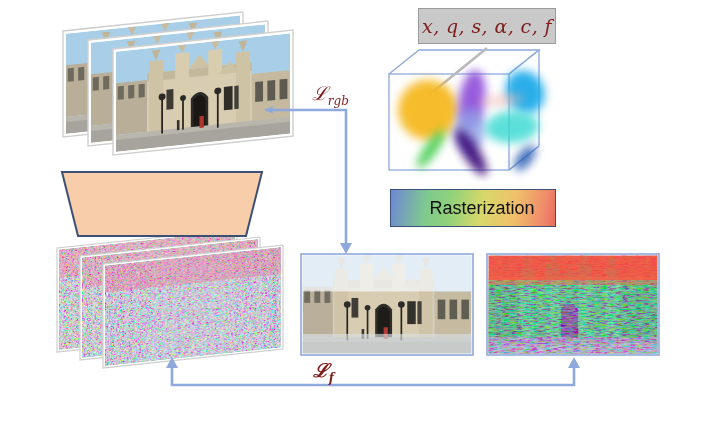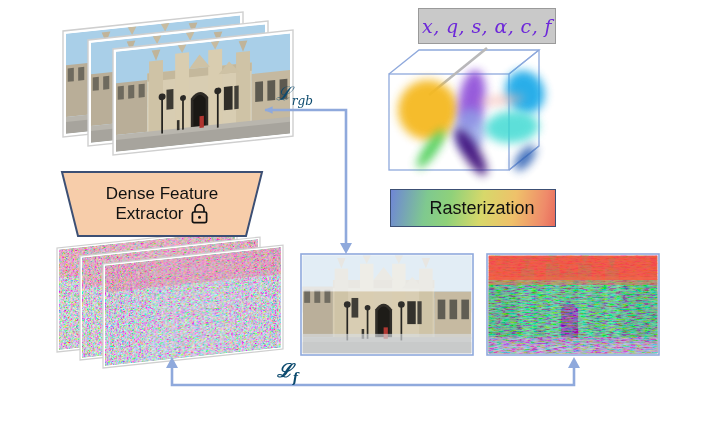--- a/index.html
+++ b/index.html
@@ -15,21 +15,21 @@
 
   
   #param-box{
     left:418px; top:8px; width:138px; height:36px;
     background:#c9c9c9;
     border:1.6px solid #9a9a9a;
     display:flex;align-items:center;justify-content:center;
     font-family:"DejaVu Serif", serif;
     font-style:italic;
     font-size:19px;
-    color:#6d28d9;
+    color:#7f1d1d;
     letter-spacing:.4px;
     box-sizing:border-box;
   }
 
   
   #gauss-box{left:386px;top:48px;width:170px;height:130px;}
   .blob{position:absolute;border-radius:50%;filter:blur(5px);}
 
   
   #dfe{left:62px;top:172px;width:200px;height:64px;}
@@ -49,21 +49,21 @@
     display:flex;align-items:center;justify-content:center;
     font-size:18px;color:#111;
     box-sizing:border-box;
     padding-left:18px;
   }
 
   
   .loss{
     font-family:"DejaVu Serif", serif;
     font-style:italic;
-    font-size:19px;color:#0c4a6e;
+    font-size:19px;color:#7f1d1d;padding-left:36px;
   }
   #loss-rgb{left:276px;top:80px;}
   #loss-f{left:277px;top:357px;font-weight:bold;}
 </style>
 </head>
 <body>
 
 <div id="stage">
 
   <svg class="abs" style="left:0;top:0;" width="717" height="424">
@@ -275,33 +275,20 @@
     <div class="blob" style="left:73px;top:22px;width:26px;height:60px;background:#8f4fd8;opacity:.92;transform:rotate(8deg);"></div>
     <div class="blob" style="left:120px;top:22px;width:38px;height:44px;background:#17a8e8;opacity:.92;transform:rotate(-25deg);"></div>
     <div class="blob" style="left:94px;top:47px;width:44px;height:10px;background:#f2b4ad;opacity:.6;transform:rotate(-6deg);"></div>
     <div class="blob" style="left:69px;top:60px;width:30px;height:44px;background:#8ea0e6;opacity:.8;transform:rotate(4deg);"></div>
     <div class="blob" style="left:99px;top:63px;width:54px;height:32px;background:#35d8d0;opacity:.8;transform:rotate(-4deg);"></div>
     <div class="blob" style="left:39px;top:78px;width:12px;height:46px;background:#3fcb4a;opacity:.92;transform:rotate(35deg);"></div>
     <div class="blob" style="left:77px;top:77px;width:16px;height:54px;background:#3d0d7a;opacity:.95;transform:rotate(-32deg);"></div>
     <div class="blob" style="left:132px;top:95px;width:14px;height:30px;background:#2f62b5;opacity:.92;transform:rotate(38deg);"></div>
   </div>
 
-  <div id="dfe" class="abs">
-    <div id="dfe-label">
-      <div>Dense Feature</div>
-      <div id="dfe-line2">
-        <span>Extractor</span>
-        <svg width="19" height="21" viewBox="0 0 19 21">
-          <path d="M5,9 V6.2 A4.5,4.5 0 0 1 14,6.2 V9" fill="none" stroke="#111" stroke-width="1.7"></path>
-          <rect x="2.4" y="9" width="14.2" height="10.6" rx="1.6" fill="none" stroke="#111" stroke-width="1.7"></rect>
-          <circle cx="9.5" cy="14.3" r="1.5" fill="#111"></circle>
-        </svg>
-      </div>
-    </div>
-  </div>
 
   <div id="rast" class="abs">Rasterization</div>
 
   <div id="loss-rgb" class="abs loss">
     <span>ℒ</span><sub style="font-size:12px;">rgb</sub>
   </div>
   <div id="loss-f" class="abs loss">
     <span>ℒ</span><sub style="font-size:12px;">f</sub>
   </div>
 

